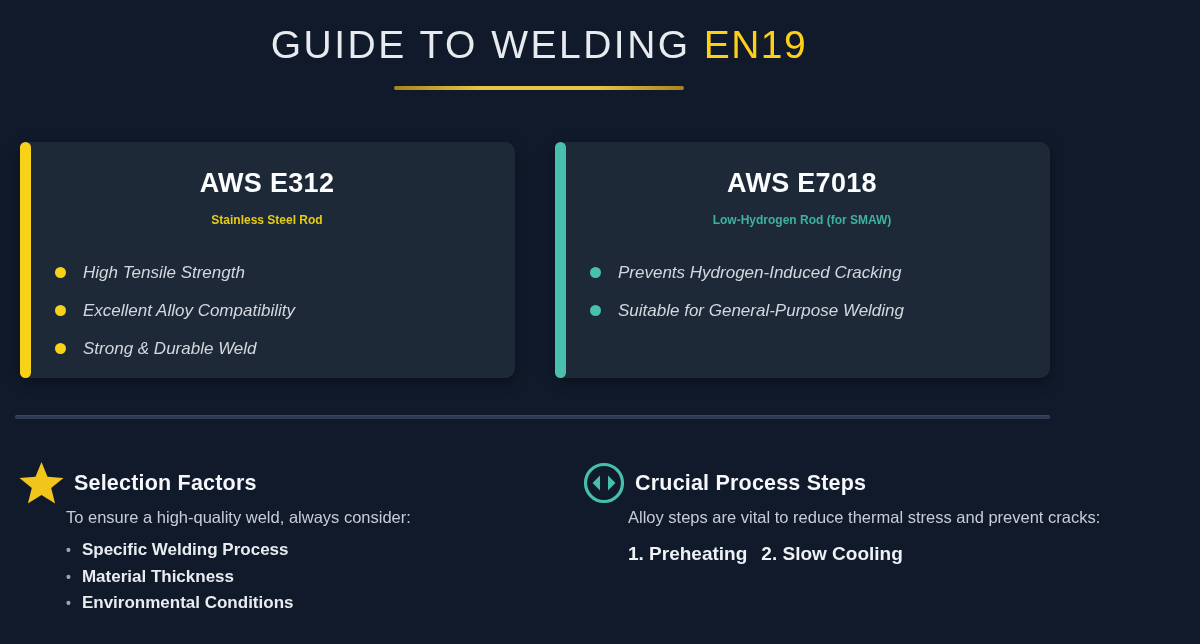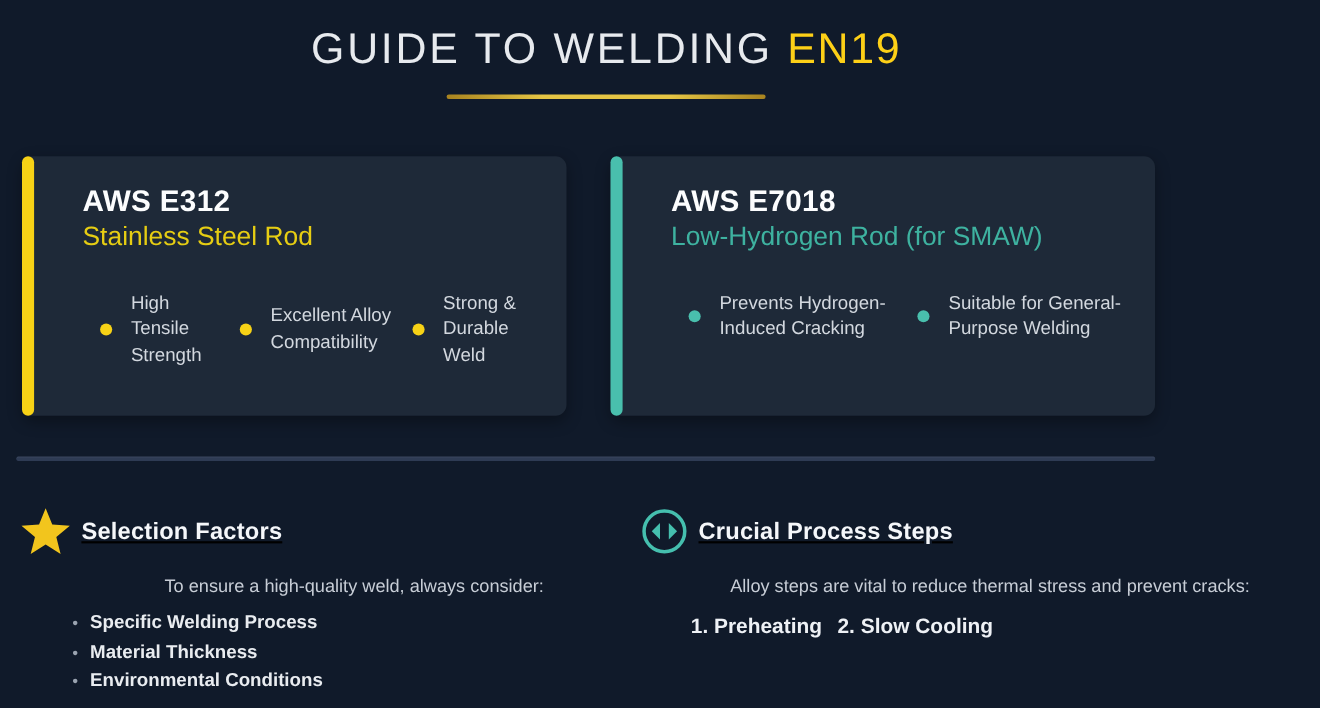--- a/index.html
+++ b/index.html
@@ -15,21 +15,21 @@
     --divider:#2e3b54;
   }
   *{margin:0;padding:0;box-sizing:border-box;}
   html,body{width:1200px;height:644px;overflow:hidden;}
   body{
     background:var(--page-bg);
     font-family:"Liberation Sans","DejaVu Sans",sans-serif;
     position:relative;
   }
   
-  .header{position:absolute;left:36px;top:22px;width:1030px;text-align:right;}
+  .header{position:absolute;left:24px;top:22px;width:1030px;text-align:right;}
   .page-title{
     display:flex;justify-content:center;align-items:baseline;gap:13px;
     font-size:39px;font-weight:300;letter-spacing:2.5px;color:#e7eaee;
     line-height:1.2;
   }
   .title-highlight{color:#fdd017;font-weight:normal;letter-spacing:1.5px;}
   .title-underline{
     width:290px;height:4px;margin:17px auto 0;border-radius:2px;
     background:linear-gradient(90deg,#a8831f 0%,#e5c544 30%,#e5c544 70%,#a8831f 100%);
   }
@@ -37,43 +37,43 @@
   .card{
     position:absolute;top:142px;height:236px;width:495px;
     background:var(--card-bg);border-radius:10px;
     box-shadow:0 5px 14px rgba(0,0,0,.32);
   }
   #card-0{left:20px;}
   #card-1{left:555px;}
   .accent-bar{position:absolute;left:0;top:0;width:11px;height:100%;border-radius:6px;}
   #card-0 .accent-bar{background:var(--yellow);}
   #card-1 .accent-bar{background:var(--teal);}
-  .card-inner{padding:25px 20px 0 55px;}
+  .card-inner{padding:25px 20px 0 19px;text-align:center;}
   .card-title{font-size:27px;font-weight:bold;color:#fcfdfe;letter-spacing:.3px;line-height:1.2;}
-  .card-subtitle{font-size:24px;margin-top:1px;line-height:1.3;}
+  .card-subtitle{font-size:12px;margin-top:14px;line-height:1.3;font-weight:bold;}
   #card-0 .card-subtitle{color:var(--yellow-deep);}
   #card-1 .card-subtitle{color:var(--teal-deep);}
-  .card-list{margin-top:32px;display:flex;flex-direction:row;gap:14px;padding-left:16px;list-style:none;}
+  .card-list{margin-top:32px;display:flex;flex-direction:column;gap:14px;padding-left:16px;list-style:none;font-style:italic;}
   .card-bullet{display:flex;align-items:center;gap:17px;font-size:17px;color:var(--list-text);line-height:1.4;}
   .dot{width:11px;height:11px;border-radius:50%;flex:none;}
   #card-0 .dot{background:var(--yellow);}
   #card-1 .dot{background:var(--teal);}
   
   .divider{
     position:absolute;left:15px;top:416px;width:1035px;height:3px;
     background:var(--divider);border-radius:2px;
     box-shadow:0 -1px 0 #3a475f;
   }
   
   .section{position:absolute;top:460px;}
   #section-selection{left:18px;width:560px;}
   #section-process{left:582px;width:590px;}
-  .section-header{display:flex;align-items:center;gap:9px;height:46px;text-decoration:underline;}
+  .section-header{display:flex;align-items:center;gap:9px;height:46px;}
   .section-heading{font-size:21.5px;font-weight:bold;color:var(--heading);letter-spacing:.2px;}
-  .section-body{margin-top:16px;padding-left:48px;text-align:center;}
+  .section-body{padding-left:48px;}
   #section-process .section-body{padding-left:46px;}
   .intro{font-size:16.5px;color:var(--text);line-height:1.35;}
   .factor-list{margin-top:11px;list-style:none;display:flex;flex-direction:column;gap:5px;}
   .factor{display:flex;align-items:baseline;gap:11px;font-size:17px;font-weight:bold;color:#e9ecf0;line-height:1.25;}
   .factor-marker{color:#9aa3b0;font-size:14px;flex:none;}
   .steps{margin-top:15px;display:flex;gap:14px;font-size:19px;font-weight:bold;color:#eef1f5;}
   .icon-svg{display:block;flex:none;}
 </style>
 </head>
 <body>

